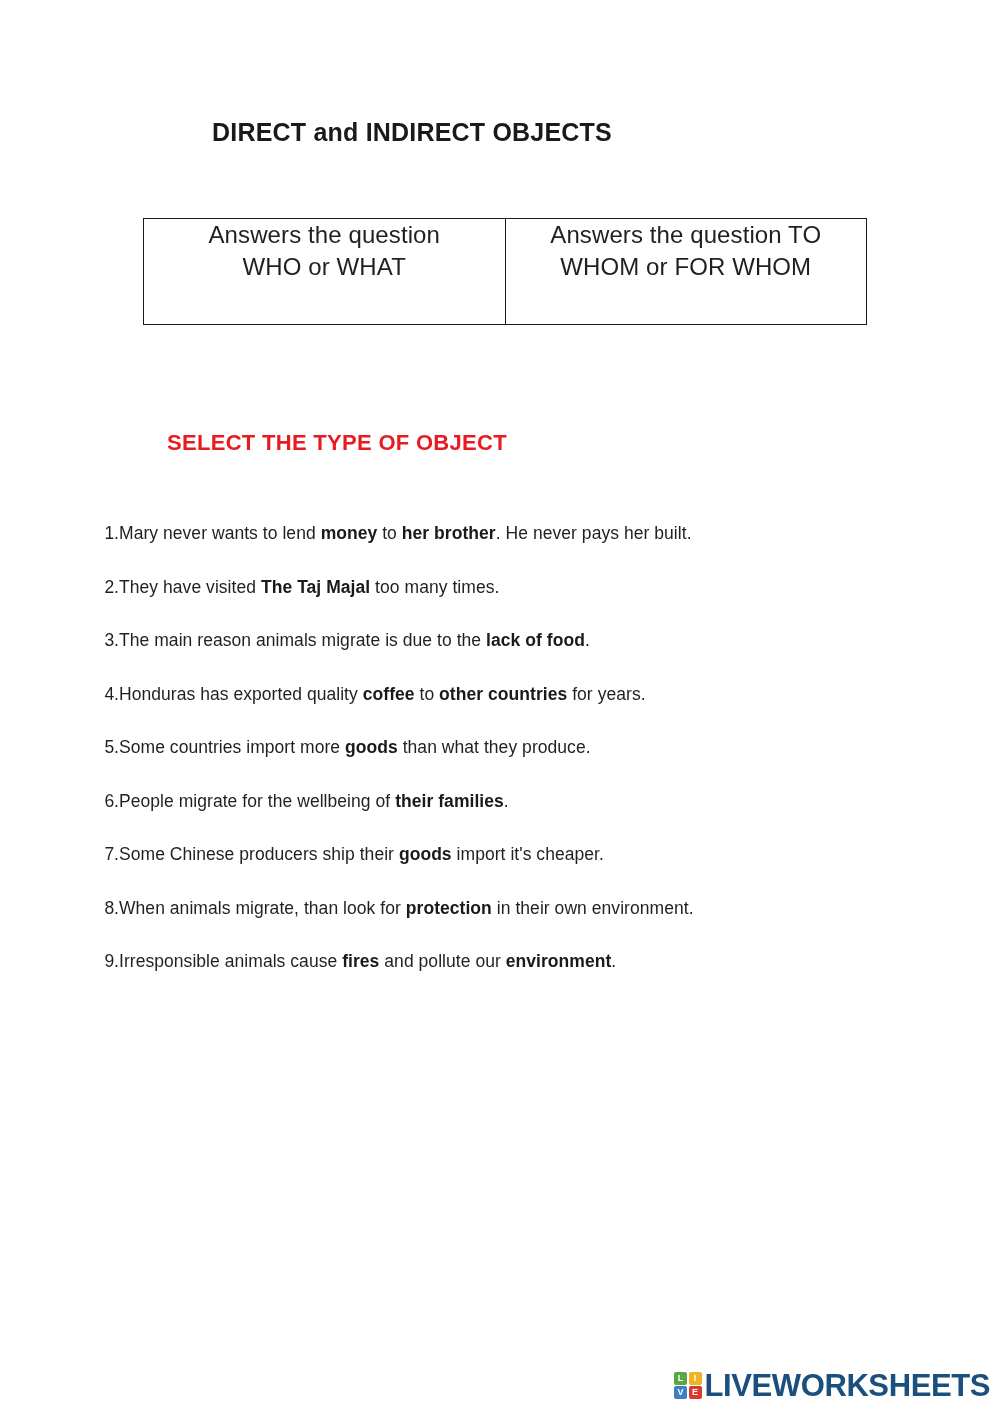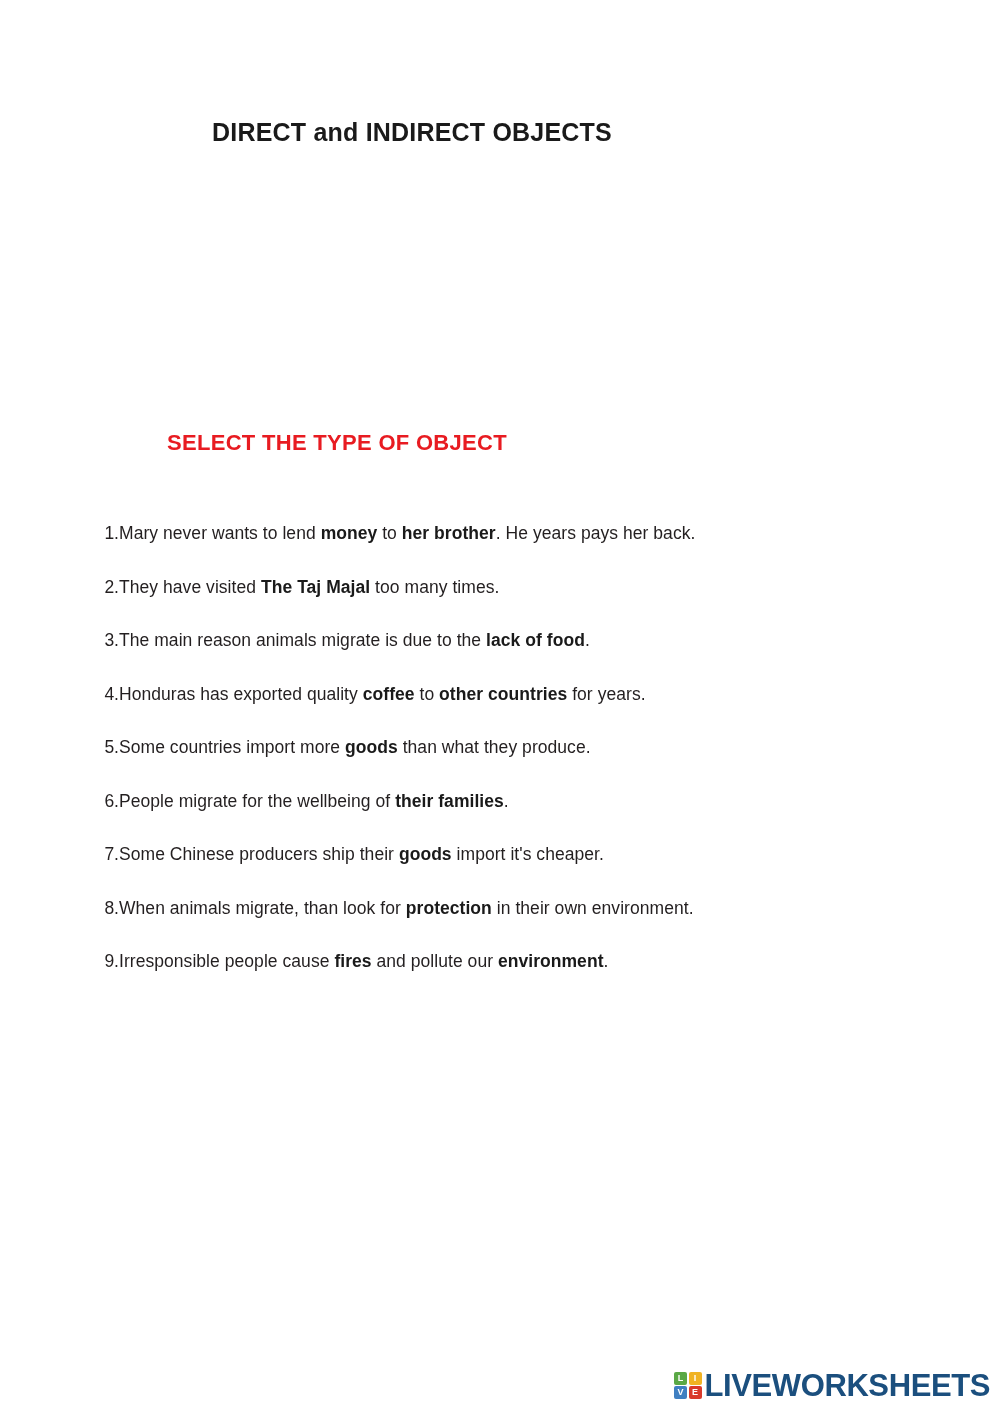--- a/index.html
+++ b/index.html
@@ -163,29 +163,37 @@
 </style>
 </head>
 <body>
 
 <div class="page">
 
   <div class="worksheet-title">DIRECT and INDIRECT OBJECTS</div>
 
   <table class="def-table">
     <tbody>
+      <tr>
+        <td class="def-body-cell">
+          <span class="def-body-text multiline">Answers the question<br>WHO or WHAT</span>
+        </td>
+        <td class="def-body-cell">
+          <span class="def-body-text multiline">Answers the question TO<br>WHOM or FOR WHOM</span>
+        </td>
+      </tr>
     </tbody>
   </table>
 
   <div class="section-heading">SELECT THE TYPE OF OBJECT</div>
 
   <div class="questions">
       <div class="q-row">
         <div class="q-num">1.</div>
-        <div class="q-text"><span>Mary never wants to lend </span><b>money</b><span> to </span><b>her brother</b><span>. He years pays her back.</span></div>
+        <div class="q-text"><span>Mary never wants to lend </span><b>money</b><span> to </span><b>her brother</b><span>. He never pays her built.</span></div>
       </div>
       <div class="q-row">
         <div class="q-num">2.</div>
         <div class="q-text"><span>They have visited </span><b>The Taj Majal</b><span> too many times.</span></div>
       </div>
       <div class="q-row">
         <div class="q-num">3.</div>
         <div class="q-text"><span>The main reason animals migrate is due to the </span><b>lack of food</b><span>.</span></div>
       </div>
       <div class="q-row">
@@ -203,21 +211,21 @@
       <div class="q-row">
         <div class="q-num">7.</div>
         <div class="q-text"><span>Some Chinese producers ship their </span><b>goods</b><span> import it's cheaper.</span></div>
       </div>
       <div class="q-row">
         <div class="q-num">8.</div>
         <div class="q-text"><span>When animals migrate, than look for </span><b>protection</b><span> in their own environment.</span></div>
       </div>
       <div class="q-row">
         <div class="q-num">9.</div>
-        <div class="q-text"><span>Irresponsible people cause </span><b>fires</b><span> and pollute our </span><b>environment</b><span>.</span></div>
+        <div class="q-text"><span>Irresponsible animals cause </span><b>fires</b><span> and pollute our </span><b>environment</b><span>.</span></div>
       </div>
     </div>
 
   <div class="lw-logo">
     <div class="lw-tiles">
         <div class="lw-tile c0" style="background: rgb(90, 168, 69);">L</div>
         <div class="lw-tile c1" style="background: rgb(240, 179, 35);">I</div>
         <div class="lw-tile c2" style="background: rgb(63, 127, 193);">V</div>
         <div class="lw-tile c3" style="background: rgb(217, 58, 43);">E</div>
       </div>

